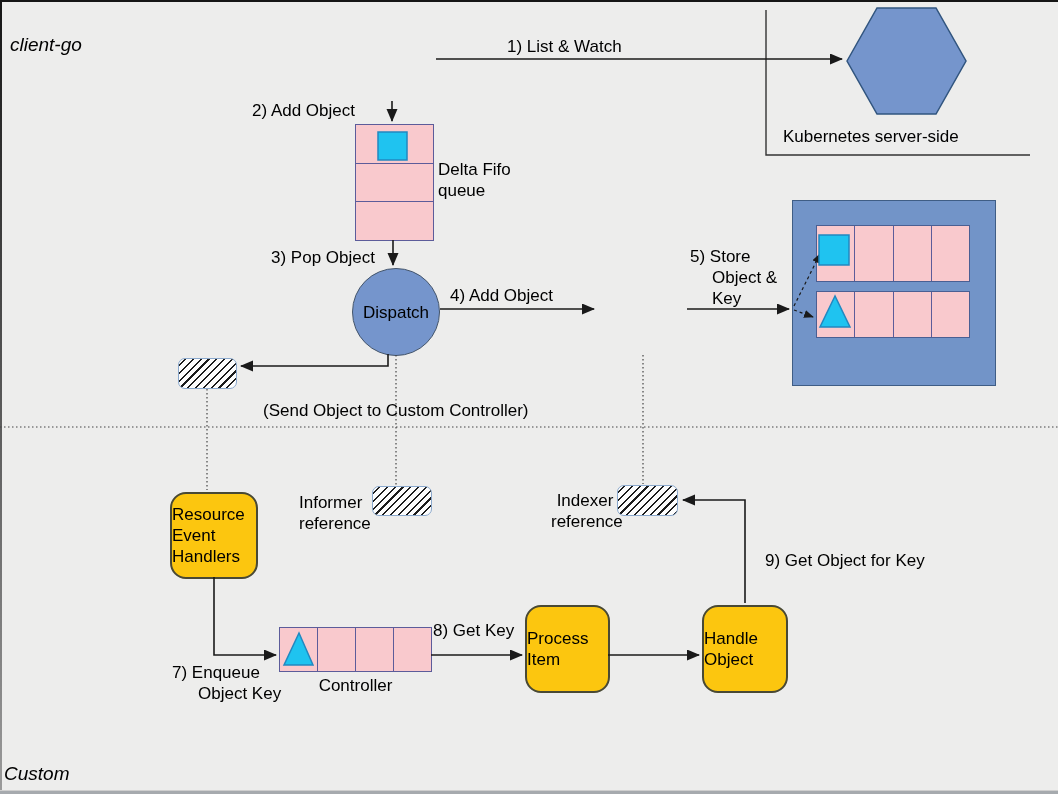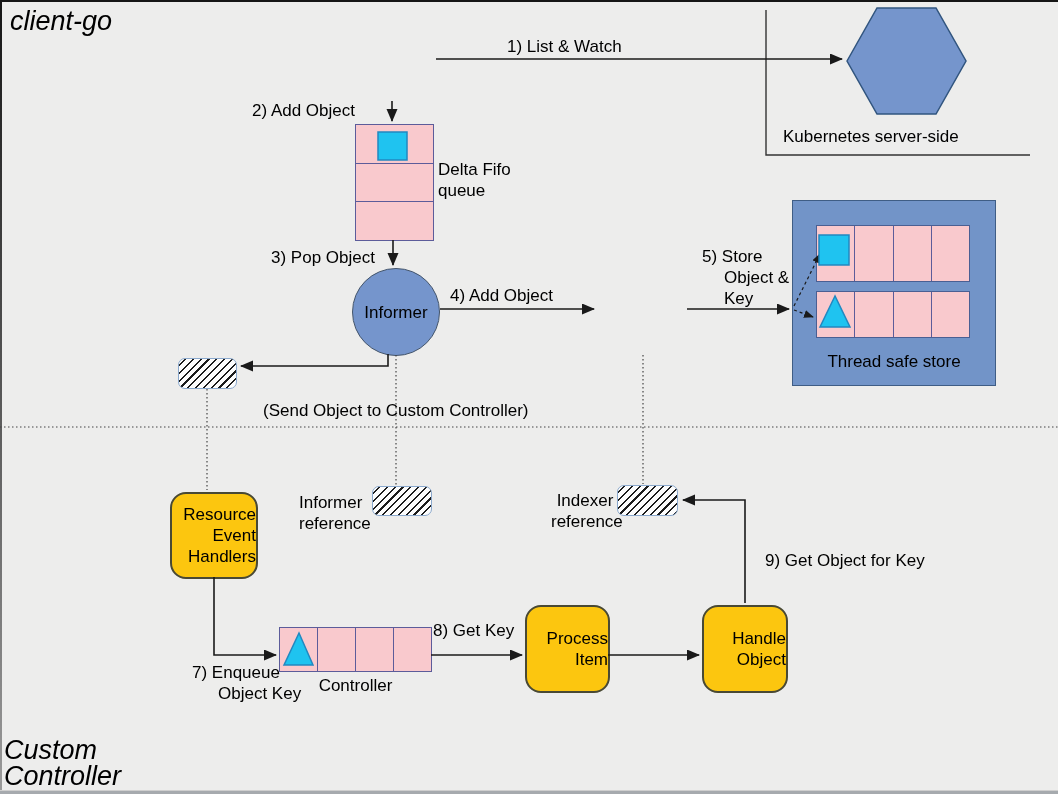--- a/index.html
+++ b/index.html
@@ -4,33 +4,33 @@
 <style>
   html,body{margin:0;padding:0;background:#d8d8d8;}
   .canvas{
     position:relative; width:1058px; height:794px;
     background:#ededec; overflow:hidden;
     font-family:"Liberation Sans", sans-serif;
     color:#000; font-size:17px; line-height:21px;
     border-top:2px solid #161616;
   }
   .lbl{position:absolute; white-space:normal;}
-  .italic-title{font-style:italic; font-size:27px; line-height:26px;}
+  .italic-title{font-style:italic; font-size:19px; line-height:26px;margin-top:24px;}
   .center{text-align:center;}
-  .hang22{padding-left:22px; text-indent:-22px;margin-left:12px;}
+  .hang22{padding-left:22px; text-indent:-22px;}
   .hang26{padding-left:26px; text-indent:-26px;}
   .circle{
     position:absolute; border-radius:50%;
     background:#7595cc; border:1px solid #44556b;
     display:flex; align-items:center; justify-content:center;
   }
   .gold{
     position:absolute; background:#fcc60f; border:2px solid #494934;
     border-radius:16px; display:flex; align-items:center; justify-content:center;
-    text-align:right;
+    text-align:left;
   }
   .pinkgrid{position:absolute; background:#f9c9cd; border:1px solid #5c5c9a;}
   .cellwrap{display:flex; width:100%; height:100%;}
   .cellwrap > div{flex:1; border-right:1px solid #5c5c9a;}
   .cellwrap > div:last-child{border-right:none;}
   .fifowrap{display:flex; flex-direction:column; width:100%; height:100%;}
   .fifowrap > div{flex:1; border-bottom:1px solid #5c5c9a;}
   .fifowrap > div:last-child{border-bottom:none;}
   .store{
     position:absolute; background:#7294c8; border:1px solid #3f5d85;
@@ -54,21 +54,21 @@
 
 <div class="canvas">
 
   <div class="leftedge"></div>
 
   <div class="lbl italic-title" style="left:10px; top:6px;">client-go</div>
   <div class="lbl italic-title" style="left:4px; top:735px; width:118px;">Custom Controller</div>
   <div class="lbl" style="left:783px; top:124px;">Kubernetes server-side</div>
 
   <div class="circle" style="left:352px; top:266px; width:86px; height:86px;">
-    <span>Informer</span>
+    <span>Dispatch</span>
   </div>
 
   <div class="lbl center" style="left:856px; top:37px; width:100px;">Kubernetes API</div>
 
   <div class="pinkgrid" style="left:355px; top:122px; width:77px; height:115px;">
     <div class="fifowrap">
       <div></div>
       <div></div>
       <div></div>
     </div>
@@ -85,21 +85,20 @@
       </div>
     </div>
     <div class="pinkgrid" style="left:23px; top:90px; width:152px; height:45px; border-color:#4a5f93;">
       <div class="cellwrap">
         <div></div>
         <div></div>
         <div></div>
         <div></div>
       </div>
     </div>
-    <div class="lbl center" style="left:0; top:150px; width:202px;">Thread safe store</div>
   </div>
 
   <div class="hatch" style="left:178px; top:356px; width:57px; height:29px;"></div>
   <div class="hatch" style="left:372px; top:484px; width:58px; height:28px;"></div>
   <div class="hatch" style="left:617px; top:483px; width:59px; height:29px;"></div>
 
   <div class="lbl" style="left:299px; top:490px; width:76px;">Informer reference</div>
   <div class="lbl" style="left:551px; top:488px; width:68px;text-align:center;">Indexer reference</div>
 
   <div class="gold" style="left:170px; top:490px; width:84px; height:83px;">
@@ -121,21 +120,21 @@
     </div>
   </div>
   <div class="lbl center" style="left:279px; top:673px; width:153px;">Controller</div>
 
   <div class="lbl" style="left:507px; top:34px;">1) List &amp; Watch</div>
   <div class="lbl" style="left:252px; top:98px;">2) Add Object</div>
   <div class="lbl" style="left:271px; top:245px;">3) Pop Object</div>
   <div class="lbl" style="left:450px; top:283px;">4) Add Object</div>
   <div class="lbl hang22" style="left:690px; top:244px; width:86px;">5) Store Object &amp; Key</div>
   <div class="lbl" style="left:263px; top:398px;">(Send Object to Custom Controller)</div>
-  <div class="lbl hang26" style="left:192px; top:660px; width:92px;">7) Enqueue Object Key</div>
+  <div class="lbl hang26" style="left:172px; top:660px; width:92px;">7) Enqueue Object Key</div>
   <div class="lbl" style="left:433px; top:618px;">8) Get Key</div>
   <div class="lbl" style="left:765px; top:548px;">9) Get Object for Key</div>
 
   <svg class="overlay" width="1058" height="794" viewBox="0 0 1058 794">
     <defs>
       <marker id="arr" markerUnits="userSpaceOnUse" markerWidth="14" markerHeight="12" refX="12" refY="5.5" orient="auto">
         <path d="M0,0 L13,5.5 L0,11 Z" fill="#1a1a1a"></path>
       </marker>
       <marker id="arrsm" markerUnits="userSpaceOnUse" markerWidth="11" markerHeight="9" refX="9" refY="4" orient="auto">
         <path d="M0,0 L10,4 L0,8 Z" fill="#1a1a1a"></path>

